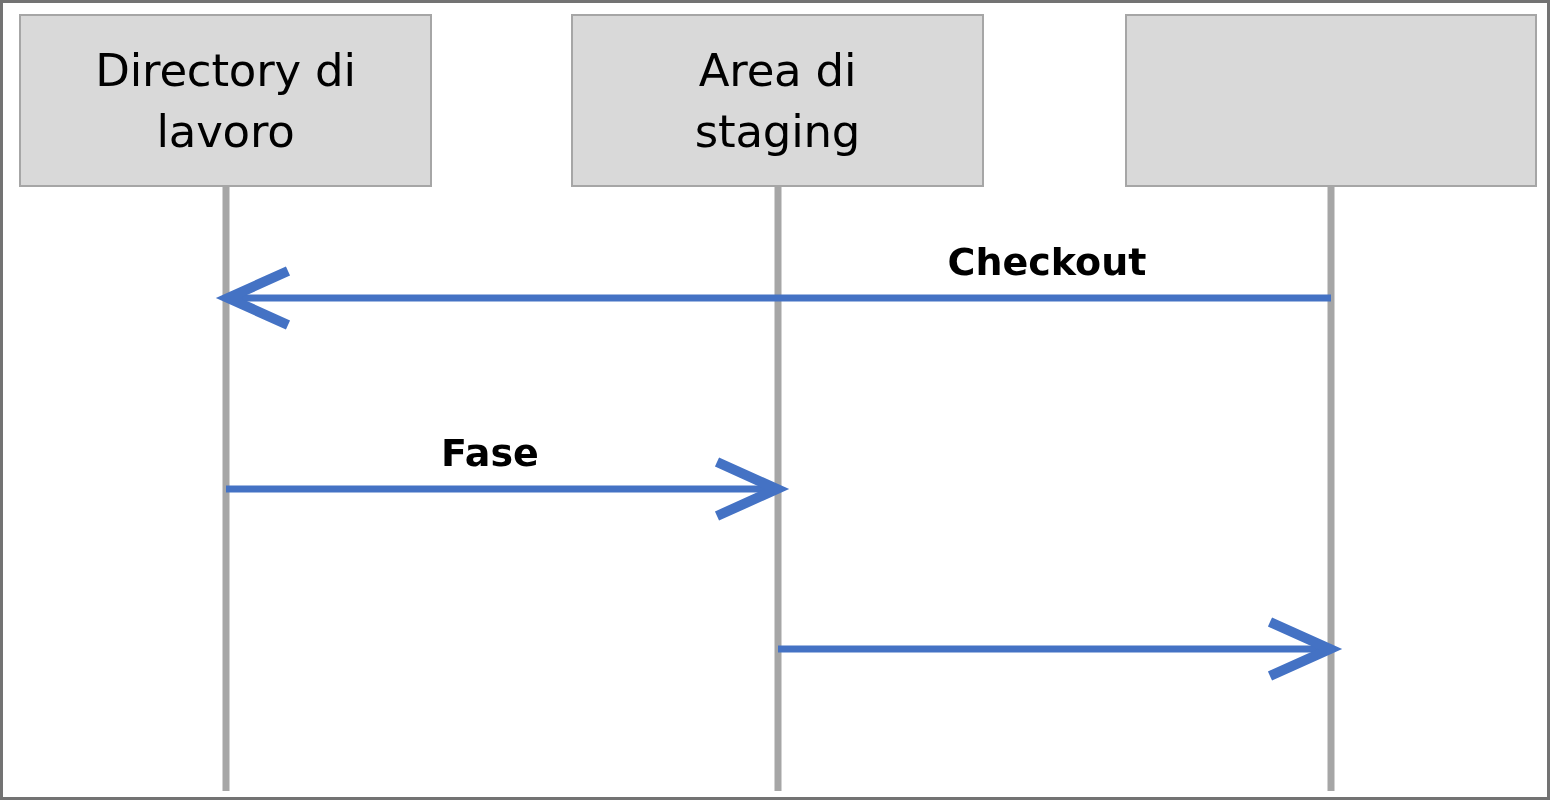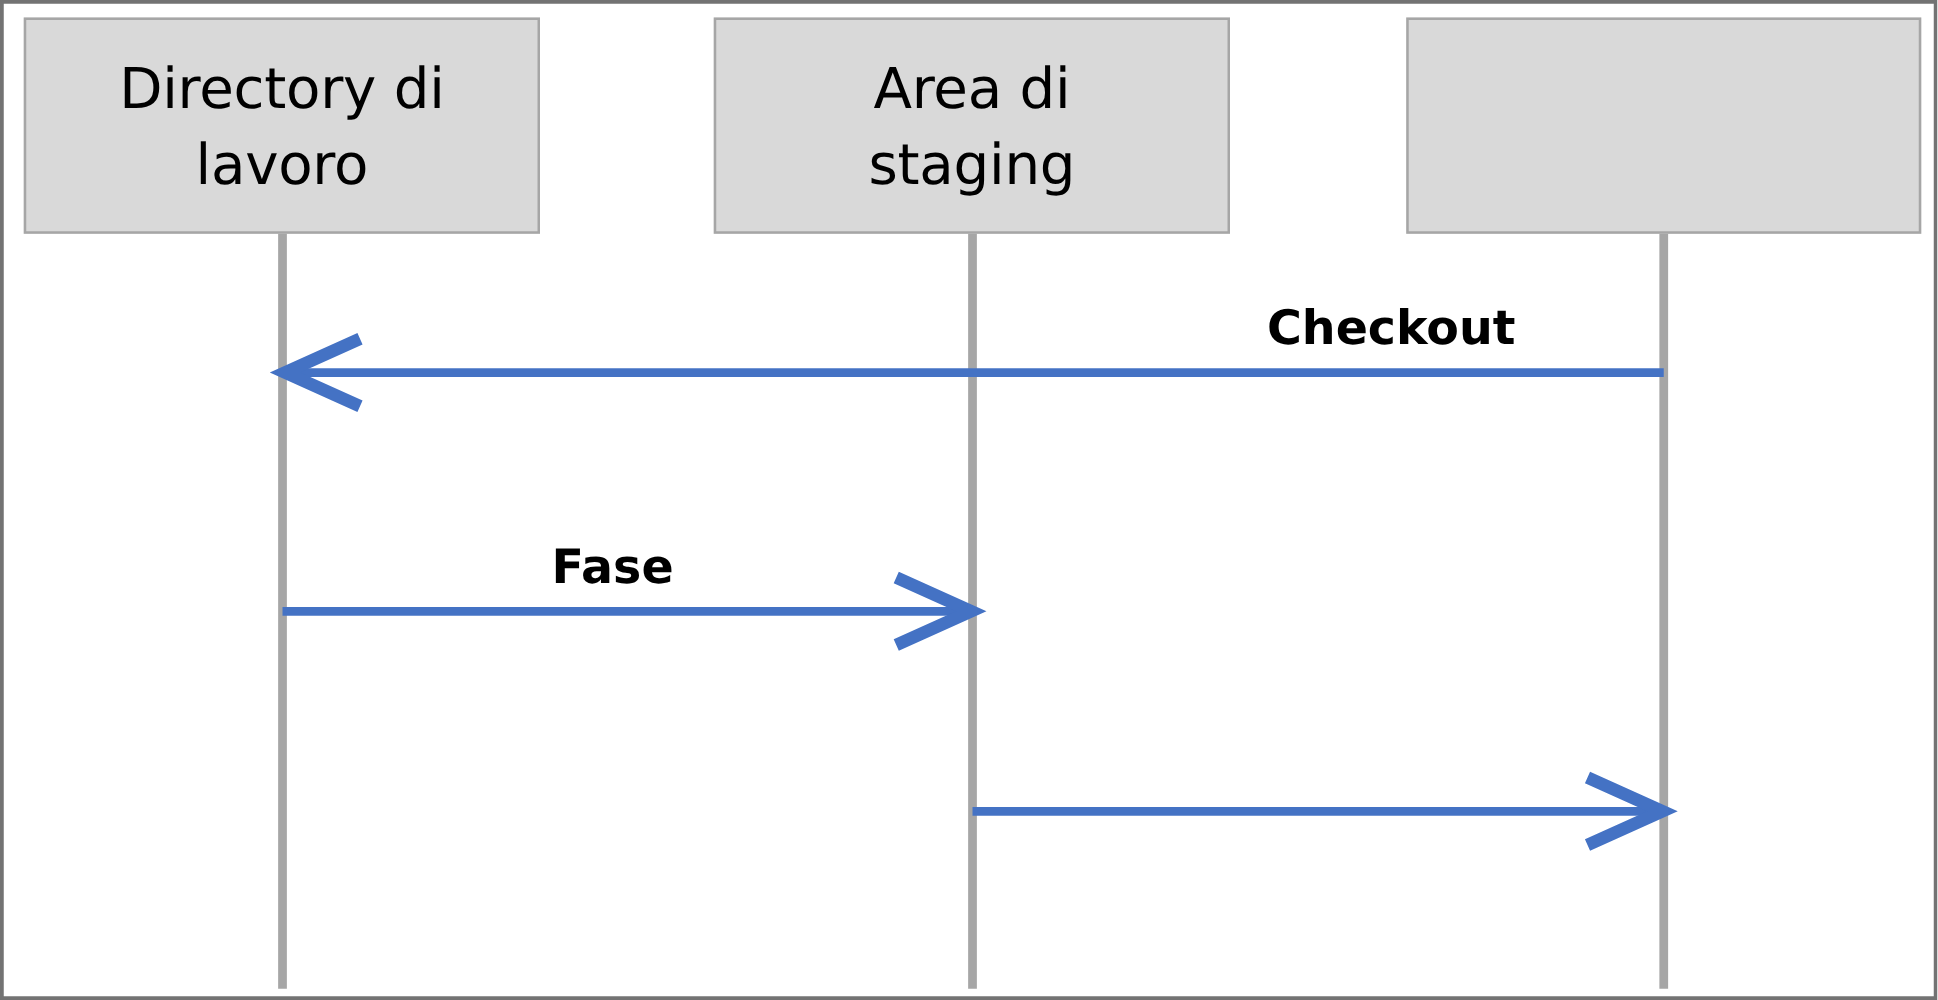--- a/index.html
+++ b/index.html
@@ -93,18 +93,18 @@
       <line x1="223" y1="486" x2="770" y2="486" stroke="#4472C4" stroke-width="7"></line>
       <polyline points="714,459 774,486 714,513" fill="none" stroke="#4472C4" stroke-width="10" stroke-linecap="butt" stroke-linejoin="miter"></polyline>
     </g>
 
     <g>
       <line x1="775" y1="646" x2="1323" y2="646" stroke="#4472C4" stroke-width="7"></line>
       <polyline points="1267,619 1327,646 1267,673" fill="none" stroke="#4472C4" stroke-width="10" stroke-linecap="butt" stroke-linejoin="miter"></polyline>
     </g>
   </svg>
 
-  <div class="message-label" style="left:1110px; top:240px;">Checkout</div>
+  <div class="message-label" style="left:1044px; top:240px;">Checkout</div>
 
   <div class="message-label" style="left:487px; top:431px;text-align:right;">Fase</div>
 
 
 </div>
 
 </body></html>

